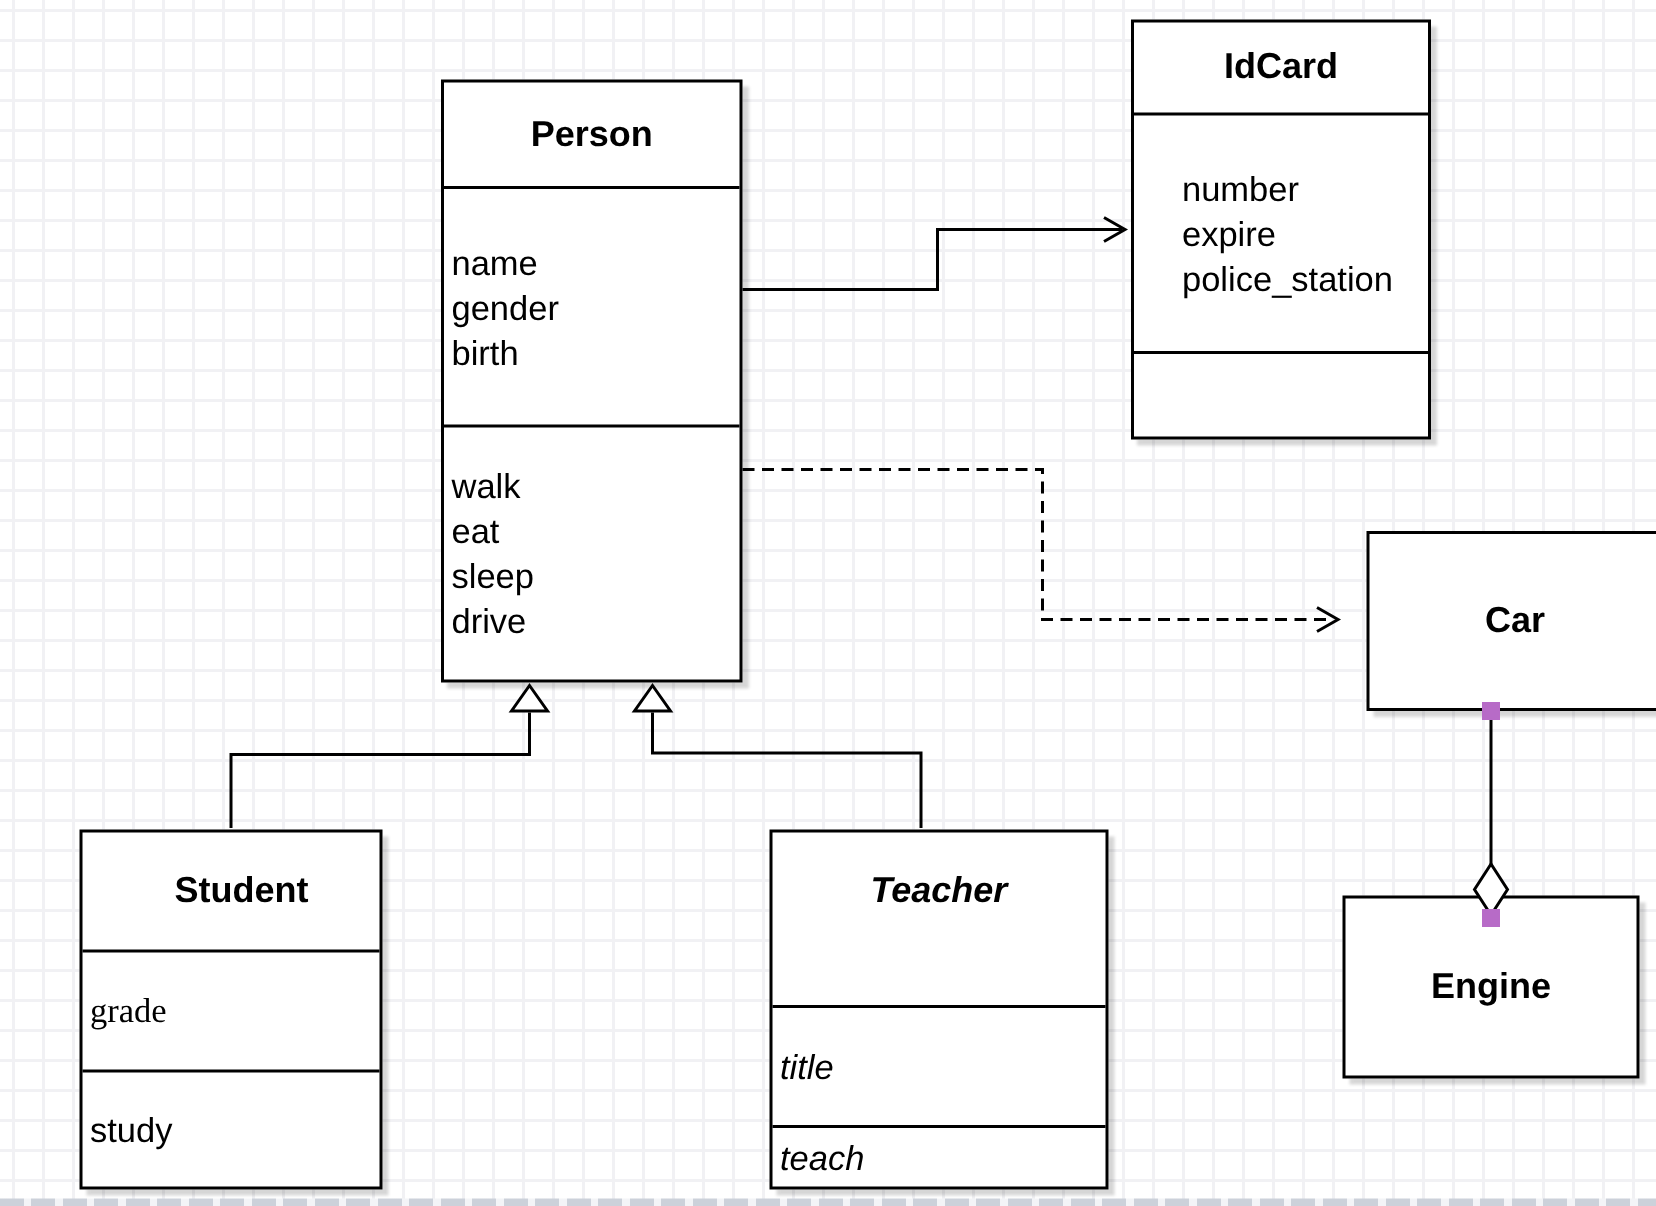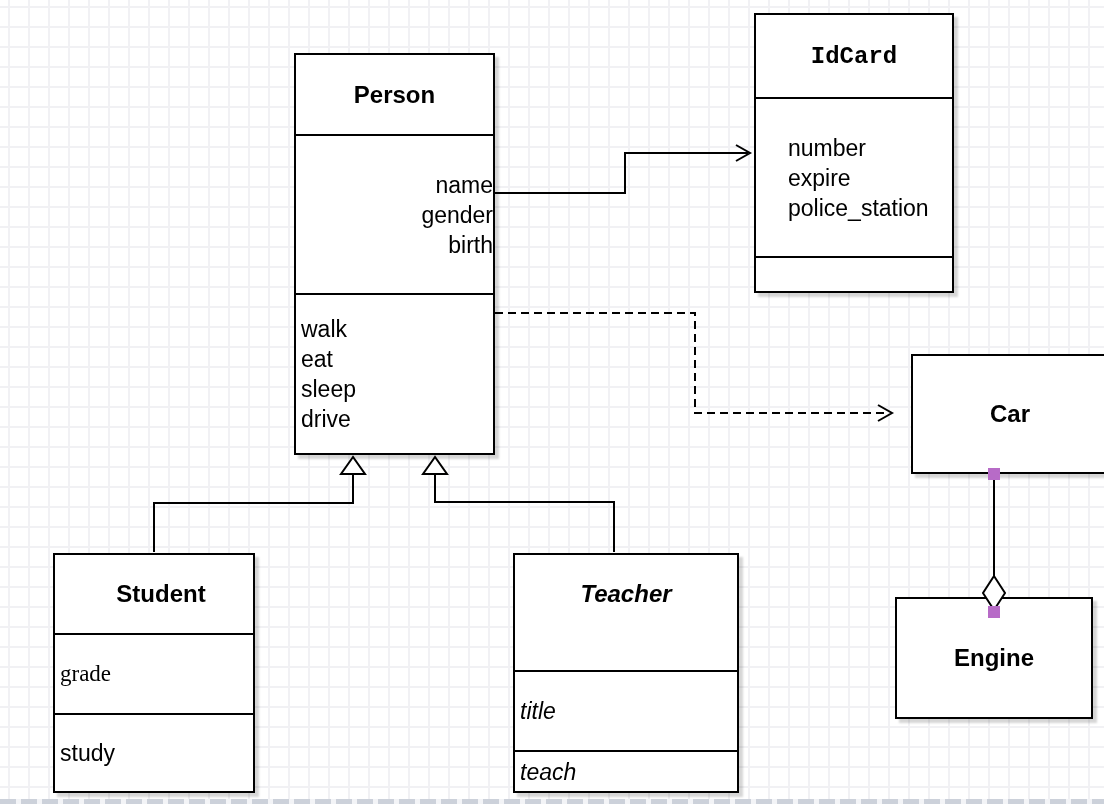--- a/index.html
+++ b/index.html
@@ -91,36 +91,36 @@
 
     <g>
       <path class="edge" d="M994,480 V578"></path>
       <polygon class="hollow" points="994,576 983,593 994,610 1005,593"></polygon>
       <rect class="handle" x="988" y="468" width="12" height="12"></rect>
       <rect class="handle" x="988" y="606" width="12" height="12"></rect>
     </g>
   </svg>
 
   <div class="uml-class" style="left:294px;top:53px;width:201px;height:402px;">
-    <div class="c-title" style="height:79px;border-radius:14px;">Person</div>
-    <div class="c-members" style="height:159px;text-align:right;">
+    <div class="c-title" style="height:69px;border-radius:14px;">Person</div>
+    <div class="c-members" style="height:159px;">
       <div class="member">name</div>
       <div class="member">gender</div>
       <div class="member">birth</div>
     </div>
     <div class="c-members fill">
       <div class="member">walk</div>
       <div class="member">eat</div>
       <div class="member">sleep</div>
       <div class="member">drive</div>
     </div>
   </div>
 
   <div class="uml-class" style="left:754px;top:13px;width:200px;height:280px;">
-    <div class="c-title" style="height:82px;font-family:Liberation Mono, monospace;">IdCard</div>
+    <div class="c-title" style="height:60px;">IdCard</div>
     <div class="c-members" style="height:159px;padding-left:32px;">
       <div class="member">number</div>
       <div class="member">expire</div>
       <div class="member">police_station</div>
     </div>
     <div class="c-members fill"></div>
   </div>
 
   <div class="uml-class" style="left:895px;top:354px;width:198px;height:120px;margin-left:16px;">
     <div class="c-title fill">Car</div>

